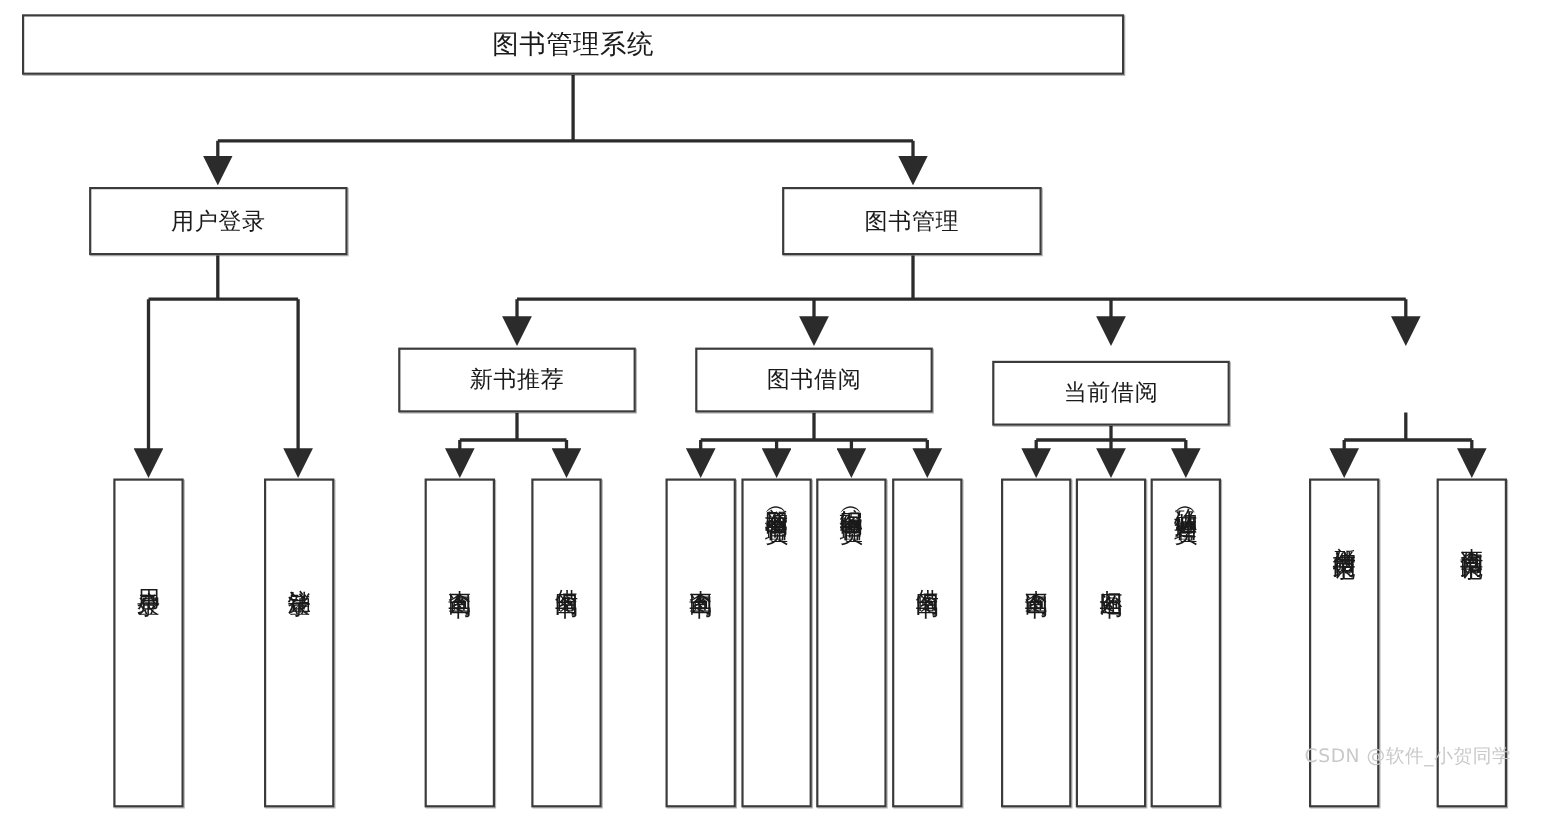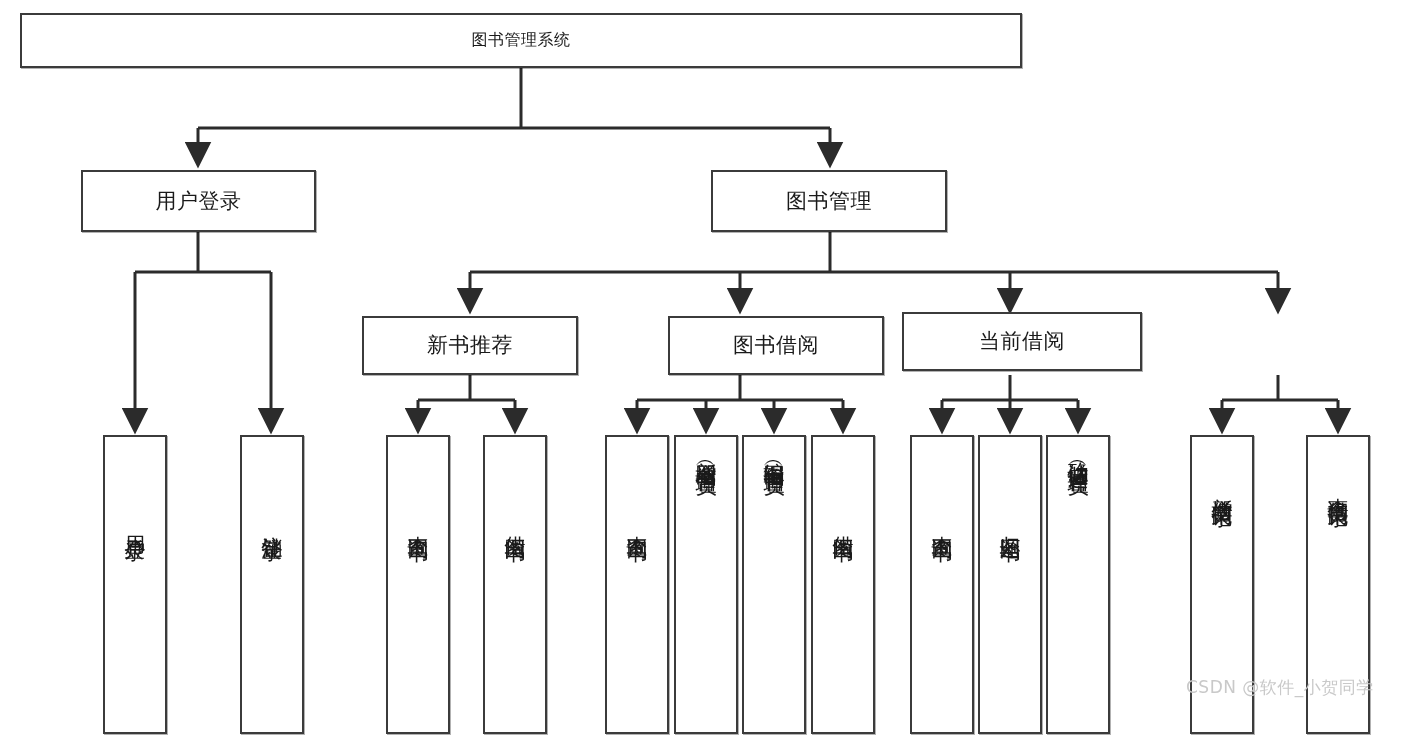--- a/index.html
+++ b/index.html
@@ -41,21 +41,21 @@
     display: block;
     text-align: center;
     line-height: 1.18;
     white-space: pre;
   }
   .node.horiz .label {
     font-size: 21px;
     letter-spacing: 0.5px;
   }
   .node.root .label {
-    font-size: 16px;
+    font-size: 24px;
   }
   .node.vert {
     align-items: flex-start;
     justify-content: center;
     padding-top: 26px;
   }
   .node.vert .label {
     writing-mode: vertical-rl;
     text-orientation: upright;
     font-size: 21px;
@@ -143,25 +143,25 @@
   </div>
 
   <div class="node horiz" style="left:362px; top:316px; width:216px; height:59px;">
     <span class="label">新书推荐</span>
   </div>
 
   <div class="node horiz" style="left:711px; top:170px; width:236px; height:62px;">
     <span class="label">图书管理</span>
   </div>
 
-  <div class="node horiz" style="left:632px; top:316px; width:216px; height:59px;margin-left:36px;">
+  <div class="node horiz" style="left:632px; top:316px; width:216px; height:59px;">
     <span class="label">图书借阅</span>
   </div>
 
-  <div class="node horiz" style="left:902px; top:312px; width:240px; height:59px;">
+  <div class="node horiz" style="left:902px; top:328px; width:216px; height:59px;">
     <span class="label">当前借阅</span>
   </div>
 
 
   <div class="node vert" style="left:103px; top:435px; width:64px; height:299px; padding-top:82px;">
     <span class="label">用户登录</span>
   </div>
 
   <div class="node vert" style="left:240px; top:435px; width:64px; height:299px; padding-top:82px;">
     <span class="label">注销登录</span>

